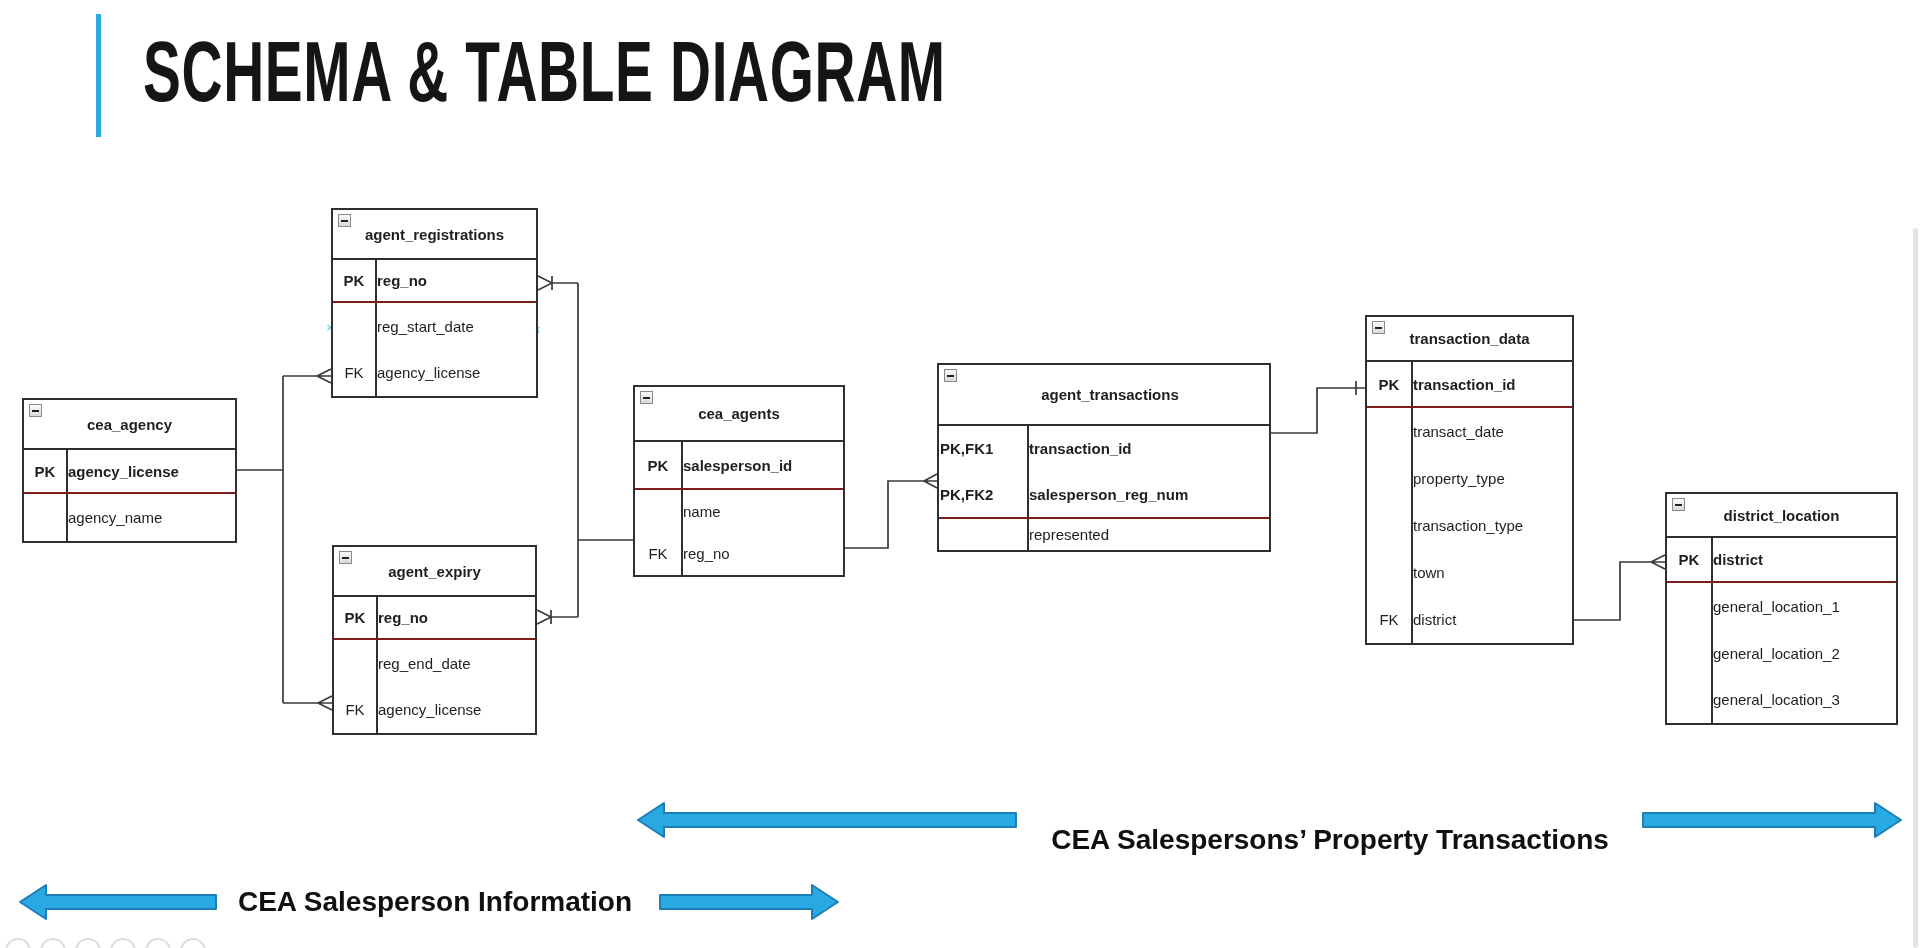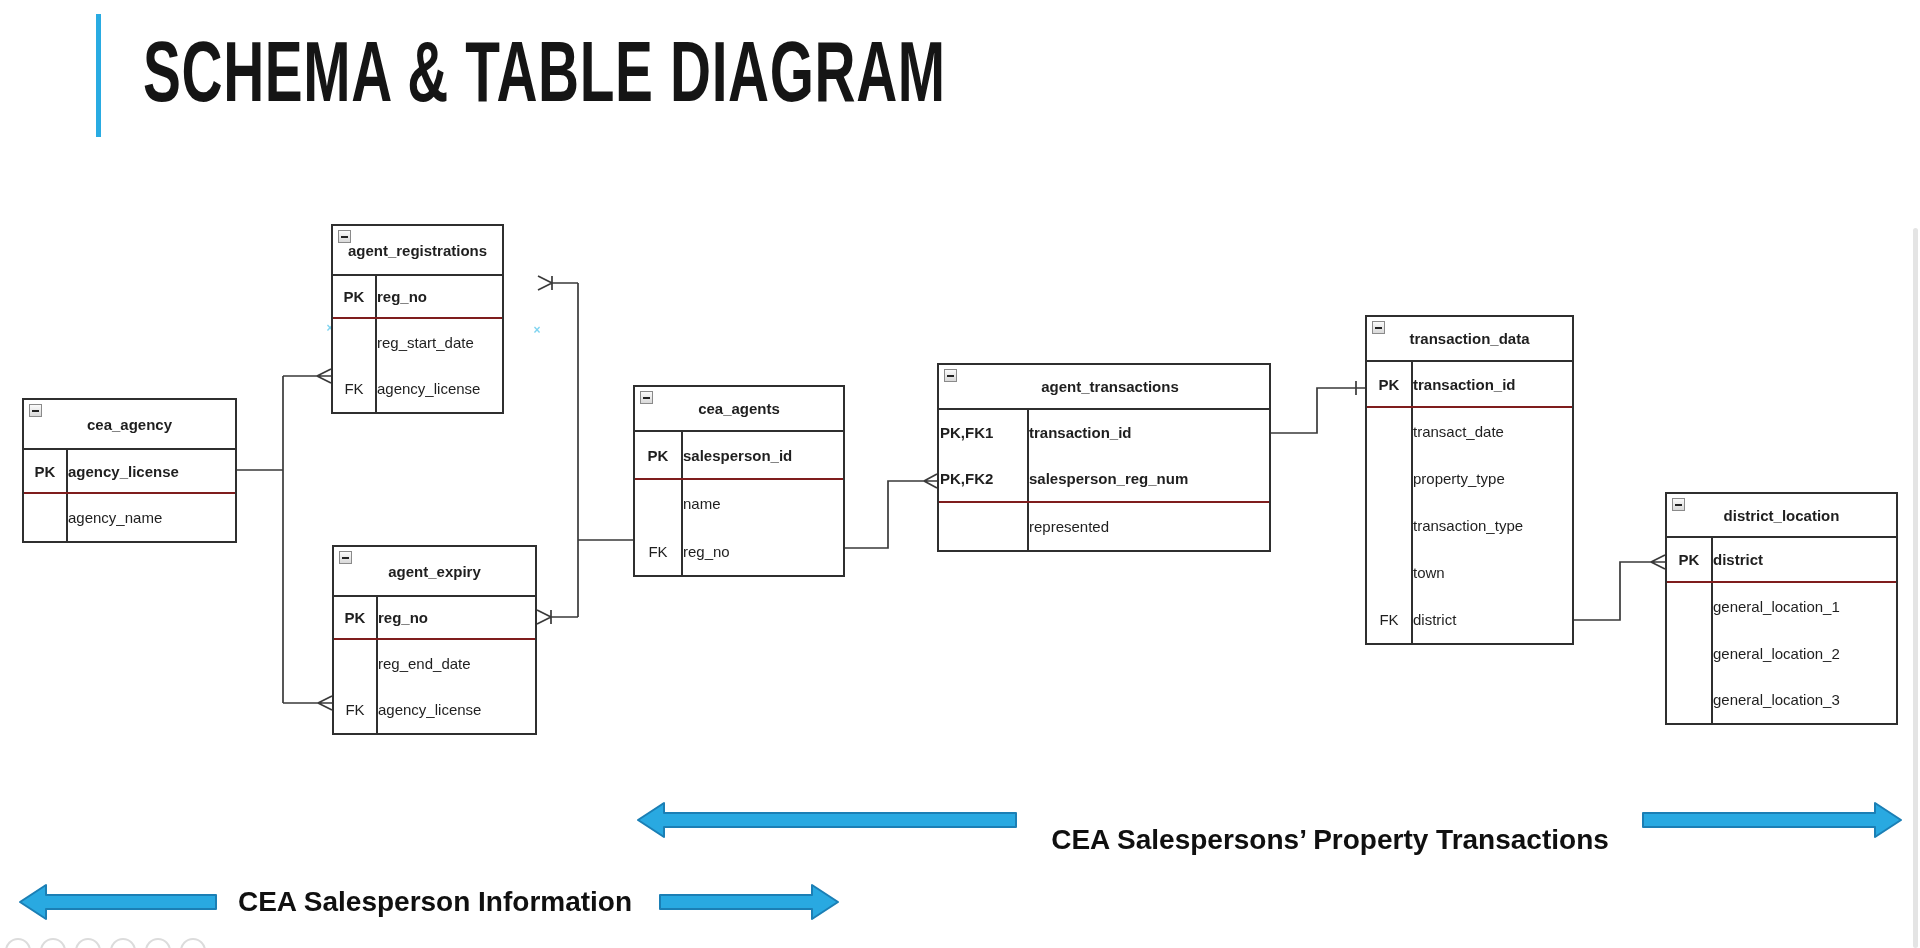--- a/index.html
+++ b/index.html
@@ -80,21 +80,21 @@
     </g>
 
     <g>
       <path d="M1574,620 H1620 V562 H1651"></path>
       <path d="M1651,562 L1665,555 M1651,562 L1665,562 M1651,562 L1665,569"></path>
     </g>
   </svg>
   <span class="conn-x" style="left:330px;top:328px;">×</span>
   <span class="conn-x" style="left:537px;top:330px;">×</span>
 
-  <div class="etable" style="left:331px;top:224px;width:173px;height:190px;--lw:44px;">
+  <div class="etable" style="left:331px;top:208px;width:207px;height:190px;--lw:44px;">
     <div class="thead" style="height:50px;">
       <span class="collapse"></span>
       <span>agent_registrations</span>
     </div>
     <div class="sect keys" style="height:43px;">
       <div class="row">
         <div class="lbl">PK</div>
         <div class="nm">reg_no</div>
       </div>
     </div>
@@ -146,21 +146,21 @@
         <div class="nm">reg_end_date</div>
       </div>
       <div class="row">
         <div class="lbl">FK</div>
         <div class="nm">agency_license</div>
       </div>
     </div>
   </div>
 
   <div class="etable" style="left:633px;top:385px;width:212px;height:192px;--lw:48px;">
-    <div class="thead" style="height:45px;">
+    <div class="thead" style="height:55px;">
       <span class="collapse"></span>
       <span>cea_agents</span>
     </div>
     <div class="sect keys" style="height:48px;">
       <div class="row">
         <div class="lbl">PK</div>
         <div class="nm">salesperson_id</div>
       </div>
     </div>
     <div class="sect attrs">
@@ -169,21 +169,21 @@
         <div class="nm">name</div>
       </div>
       <div class="row">
         <div class="lbl">FK</div>
         <div class="nm">reg_no</div>
       </div>
     </div>
   </div>
 
   <div class="etable" style="left:937px;top:363px;width:334px;height:189px;--lw:90px;">
-    <div class="thead" style="height:45px;padding-left:12px;">
+    <div class="thead" style="height:61px;padding-left:12px;">
       <span class="collapse"></span>
       <span>agent_transactions</span>
     </div>
     <div class="sect keys" style="height:93px;">
       <div class="row">
         <div class="lbl lbl-left">PK,FK1</div>
         <div class="nm">transaction_id</div>
       </div>
       <div class="row">
         <div class="lbl lbl-left">PK,FK2</div>

